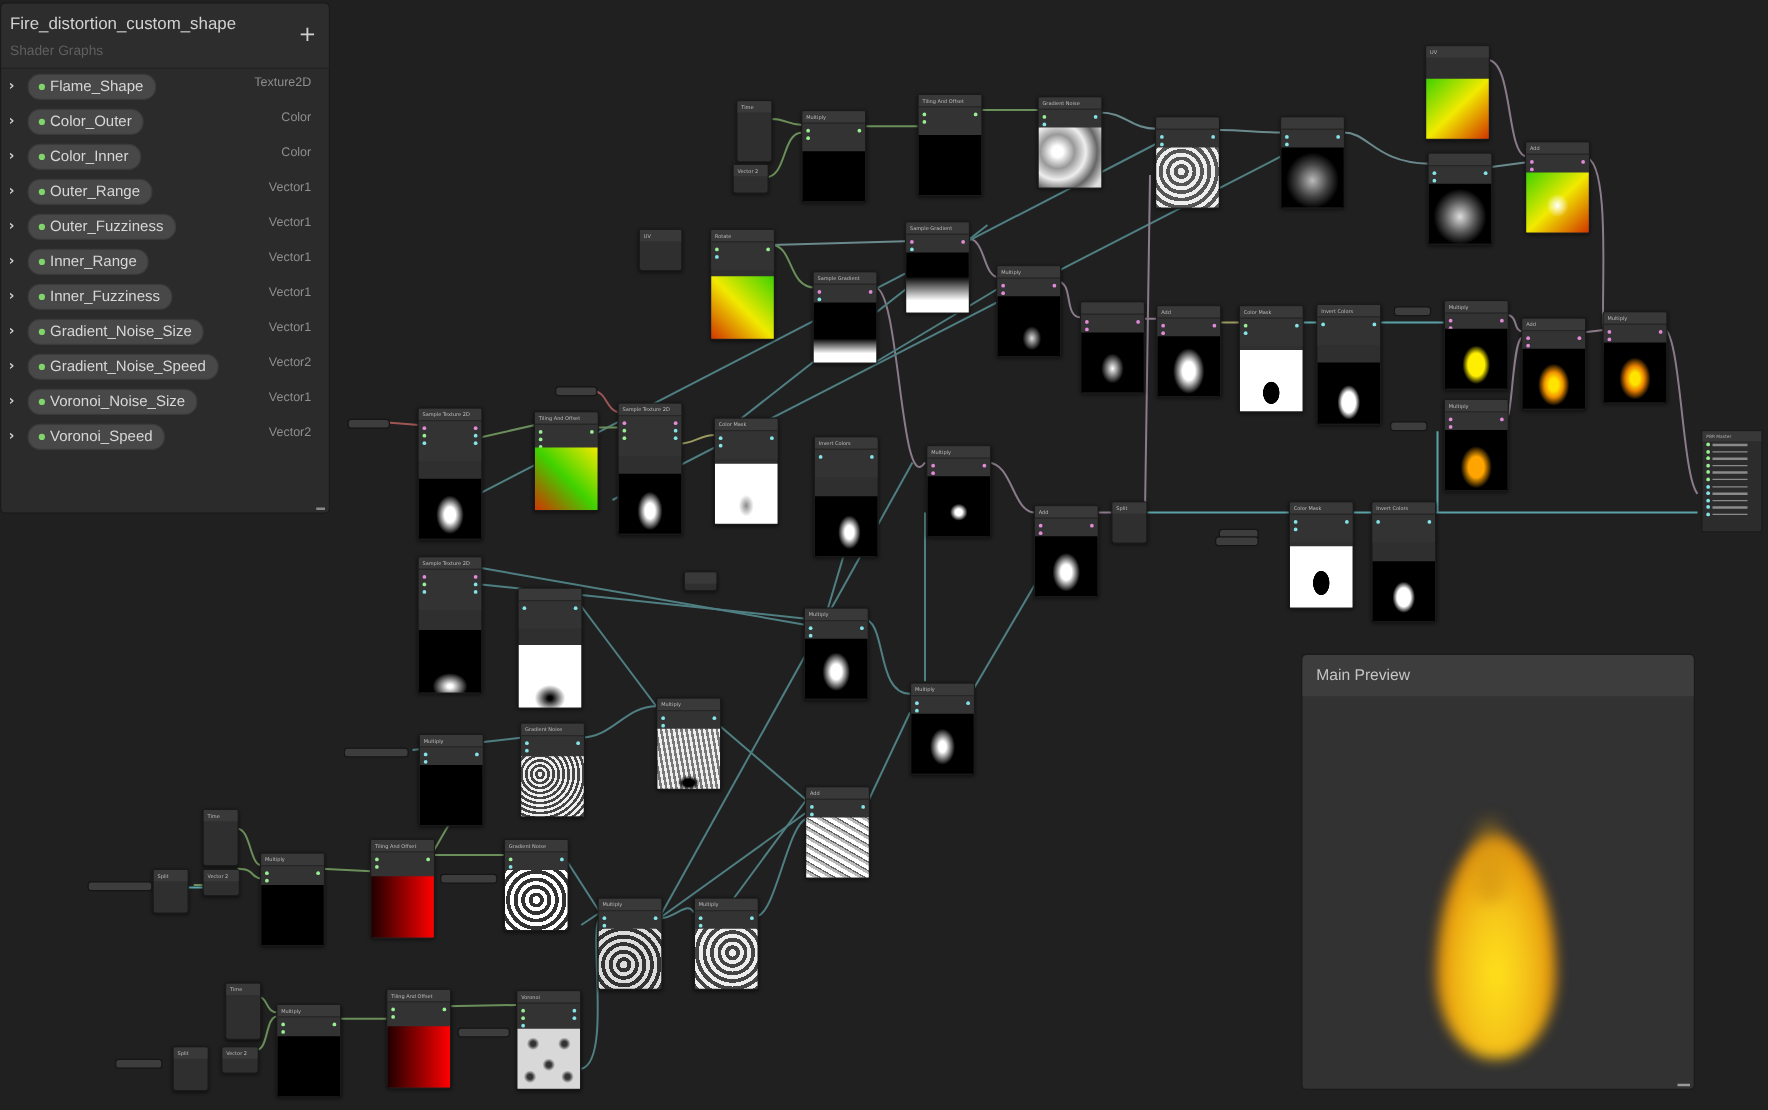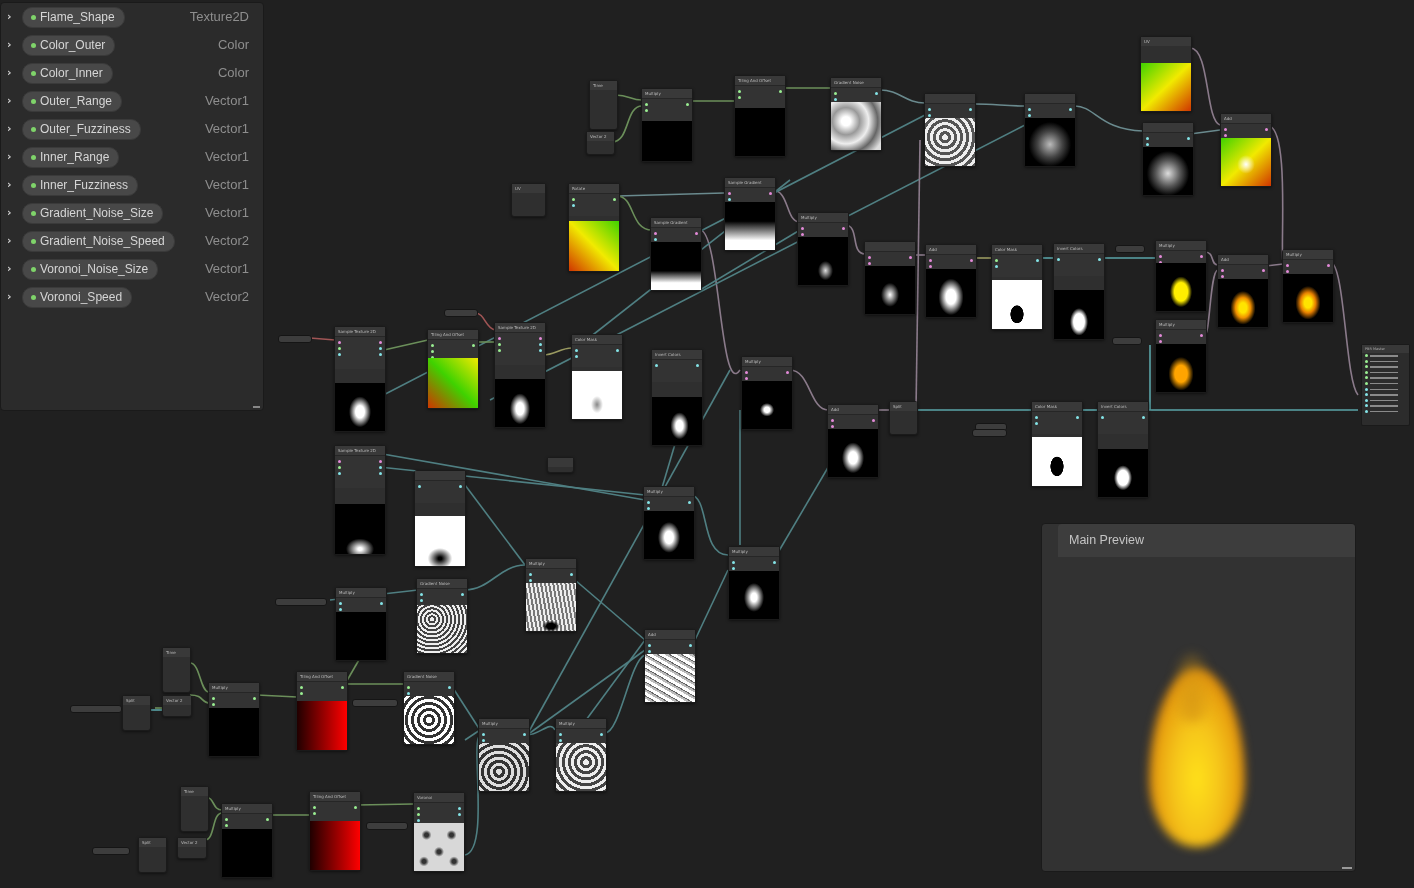--- a/index.html
+++ b/index.html
@@ -20,25 +20,25 @@
   .bb{position:absolute;left:0;top:2px;width:262px;height:407px;background:#2b2b2b;border-radius:4px;border:1px solid #1a1a1a;}
   .bb-head{height:51px;border-bottom:1px solid #1f1f1f;background:#2d2d2d;border-radius:4px 4px 0 0;position:relative;}
   .bb-title{position:absolute;left:7px;top:8px;color:#d2d2d2;font-size:13.5px;font-family:"Liberation Sans",sans-serif;}
   .bb-sub{position:absolute;left:7px;top:32px;color:#5f5f5f;font-size:11px;font-family:"Liberation Sans",sans-serif;}
   .bb-add{position:absolute;right:10px;top:17px;color:#d0d0d0;font-size:17px;line-height:17px;cursor:pointer;}
   .bb-section{color:#6a6a6a;font-size:11px;padding-left:6px;font-family:"Liberation Sans",sans-serif;height:22px;line-height:22px;}
   .bb-row{height:28px;position:relative;}
   .bb-row .chev{position:absolute;left:6px;top:7px;color:#d0d0d0;font-size:11px;font-weight:bold;font-family:"DejaVu Sans",sans-serif;}
   .bb-row .pill{position:absolute;left:21px;top:4px;height:19px;background:#484848;border-radius:10px;padding:0 9px 0 17px;color:#d6d6d6;font-size:12px;line-height:19px;font-family:"Liberation Sans",sans-serif;border:1px solid #3a3a3a;}
   .bb-row .pill .gd{position:absolute;left:8px;top:7px;width:5px;height:5px;border-radius:50%;background:#7fd46a;}
-  .bb-row .ptype{position:absolute;right:14px;top:6px;color:#8e8e8e;font-size:13px;font-family:"Liberation Sans",sans-serif;}
+  .bb-row .ptype{position:absolute;right:14px;top:6px;color:#8e8e8e;font-size:10px;font-family:"Liberation Sans",sans-serif;}
   .bb-resize{position:absolute;right:3px;bottom:2px;width:7px;height:2px;background:#888;}
   
   .mp{position:absolute;left:1041px;top:523px;width:313px;height:347px;background:#323232;border:1px solid #1a1a1a;border-radius:4px;}
-  .mp-head{height:33px;background:#3d3d3d;border-radius:4px 4px 0 0;color:#c4c4c4;font-size:12.5px;line-height:33px;padding-left:11px;font-family:"Liberation Sans",sans-serif;margin-left:16px;}
+  .mp-head{height:33px;background:#3d3d3d;border-radius:4px 4px 0 0;color:#c4c4c4;font-size:12.5px;line-height:33px;padding-left:11px;font-family:"Liberation Sans",sans-serif;}
   .mp-body{position:absolute;left:0;top:33px;width:313px;height:314px;}
   .flame{position:absolute;left:107px;top:112px;width:96px;height:178px;border-radius:50% 50% 48% 48% / 62% 62% 38% 38%;
     background:radial-gradient(ellipse at 50% 62%, #ffe11a 0%, #f5c41a 35%, #e9a20f 60%, #c56a0b 80%, rgba(120,50,10,0) 100%);
     filter:blur(5px);}
   .flame2{position:absolute;left:130px;top:95px;width:40px;height:70px;border-radius:50% 50% 40% 40%;background:radial-gradient(ellipse at 50% 70%, #d99a14 0%, rgba(140,80,20,0) 80%);filter:blur(5px);}
   .mp-resize{position:absolute;right:3px;bottom:2px;width:10px;height:2px;background:#999;}
   
   .master{position:absolute;left:1361px;top:344px;width:47px;height:80px;background:#2c2c2c;border:1px solid #1a1a1a;border-radius:2px;}
   .master .mt{height:8px;background:#383838;color:#aaa;font-size:3.5px;line-height:8px;padding-left:3px;}
   .master .mrow{height:5.6px;position:relative;}
@@ -807,20 +807,25 @@
         <span class="ml"></span>
       </div>
     <div class="mrow">
         <span class="md" style="background:#84e4e7"></span>
         <span class="ml"></span>
       </div>
   </div>
 </div>
 
 <div class="bb">
+  <div class="bb-head">
+    <div class="bb-title">Fire_distortion_custom_shape</div>
+    <div class="bb-sub">Shader Graphs</div>
+    <div class="bb-add">+</div>
+  </div>
 
   <div class="bb-row">
       <span class="chev">›</span>
       <span class="pill"><span class="gd"></span><span>Flame_Shape</span></span>
       <span class="ptype">Texture2D</span>
     </div>
   <div class="bb-row">
       <span class="chev">›</span>
       <span class="pill"><span class="gd"></span><span>Color_Outer</span></span>
       <span class="ptype">Color</span>

